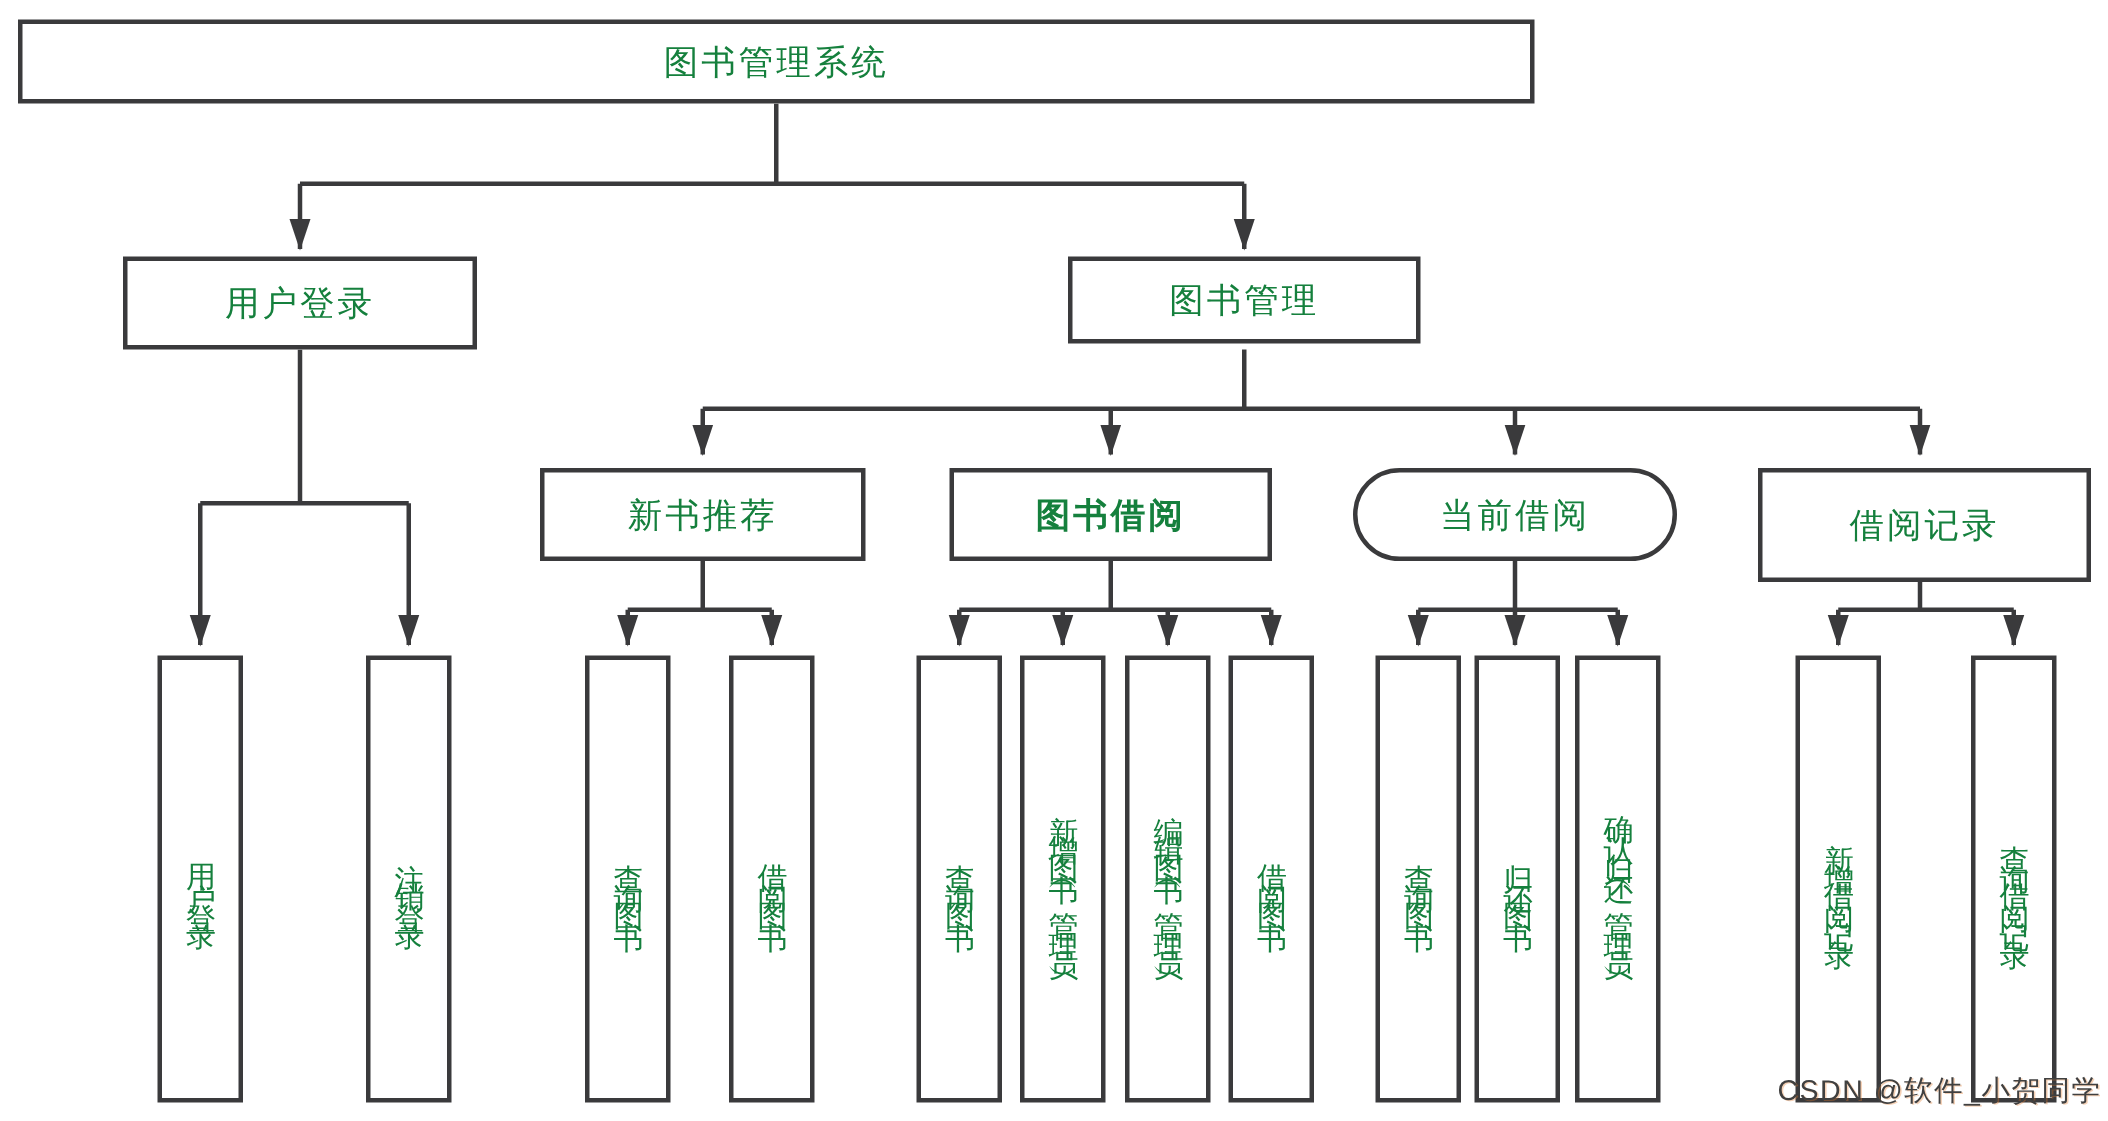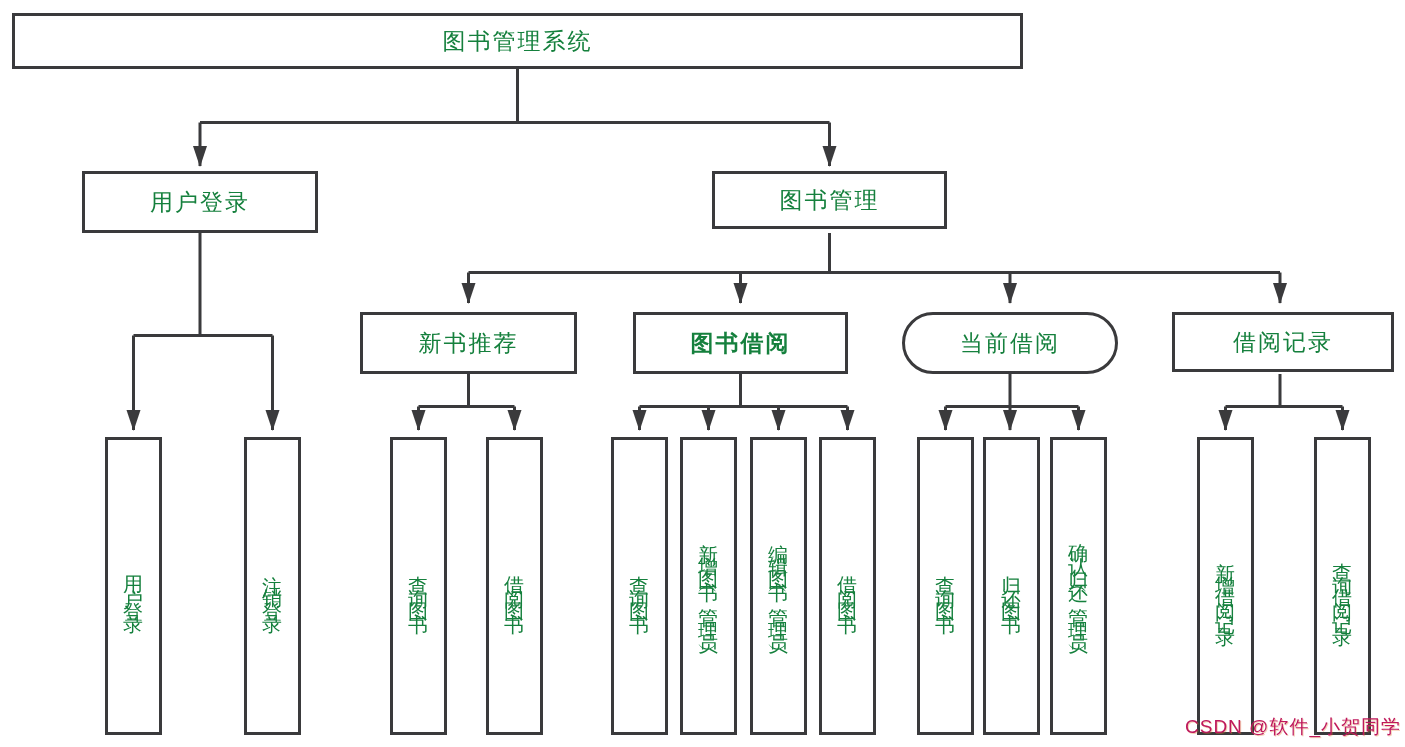--- a/index.html
+++ b/index.html
@@ -21,29 +21,29 @@
   }
   
   #n-root{left:12px;top:13px;width:1011px;height:56px;}
   
   #n-l1-0{left:82px;top:171px;width:236px;height:62px;}
   #n-l1-1{left:712px;top:171px;width:235px;height:58px;}
   
   #n-l2-0{left:360px;top:312px;width:217px;height:62px;}
   #n-l2-1{left:633px;top:312px;width:215px;height:62px;font-weight:bold;}
   #n-l2-2{left:902px;top:312px;width:216px;height:62px;border-radius:31px;}
-  #n-l2-3{left:1172px;top:312px;width:222px;height:60px;}
+  #n-l2-3{left:1172px;top:312px;width:222px;height:76px;}
   
   #n-l3-0{left:105px;}  #n-l3-1{left:244px;}  #n-l3-2{left:390px;}
   #n-l3-3{left:486px;}  #n-l3-4{left:611px;}  #n-l3-5{left:680px;}
   #n-l3-6{left:750px;}  #n-l3-7{left:819px;}  #n-l3-8{left:917px;}
   #n-l3-9{left:983px;}  #n-l3-10{left:1050px;} #n-l3-11{left:1197px;}
   #n-l3-12{left:1314px;}
   #watermark{
-    position:absolute;left:1185px;top:714px;font-size:19px;color:#be185d;
+    position:absolute;left:1185px;top:714px;font-size:19px;color:#404040;
     letter-spacing:1px;white-space:nowrap;
     text-shadow:1px 1px 0 rgba(226,124,45,0.35);
   }
 </style>
 </head>
 <body>
 
 <div id="stage">
 
   <svg id="wires" viewBox="0 0 1405 747" xmlns="http://www.w3.org/2000/svg">

